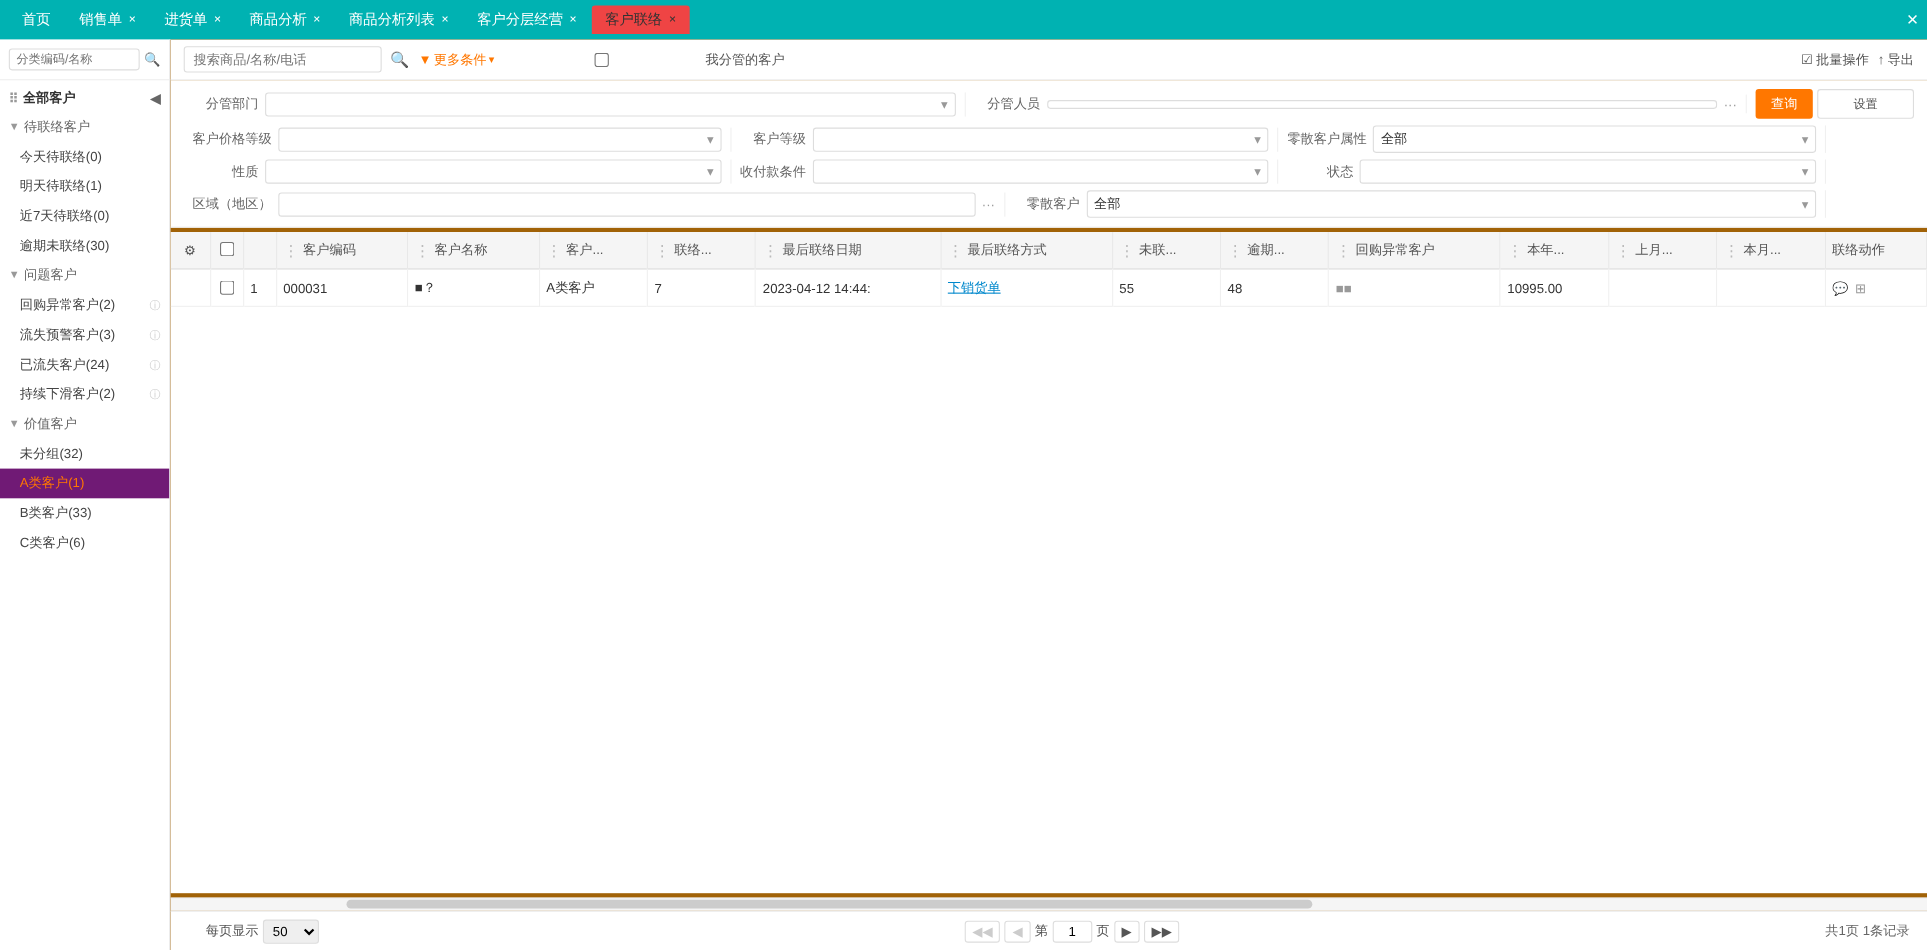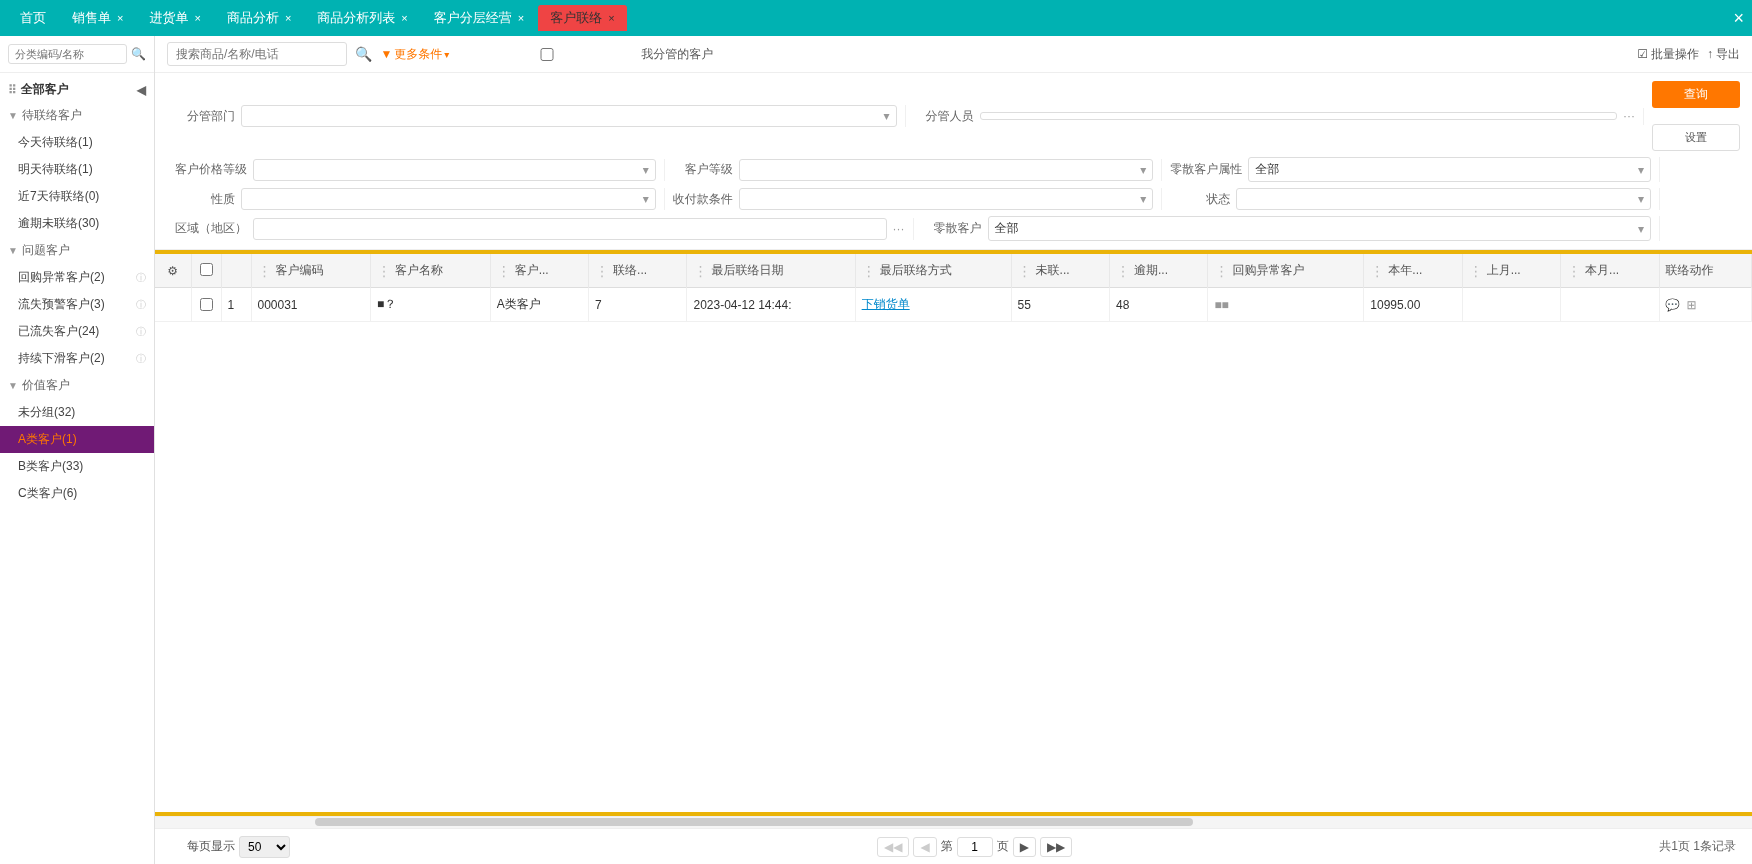--- a/index.html
+++ b/index.html
@@ -97,21 +97,21 @@
     }
     .sidebar-item.active { background: #701a75; color: #ff7700; }
     .sidebar-item .item-info { display: flex; align-items: center; gap: 2px; }
     .sidebar-item .info-icon { color: #ccc; font-size: 10px; }
 
     
     .content-area {
       flex: 1;
       display: flex;
       flex-direction: column;
-      background: #eab308;
+      background: #a16207;
       overflow: hidden;
     }
 
     
     .filter-bar {
       background: #fff;
       padding: 6px 12px;
       display: flex;
       align-items: center;
       gap: 8px;
@@ -222,22 +222,22 @@
       color: #555;
       border: 1px solid #ddd;
       border-radius: 3px;
       padding: 5px 32px;
       cursor: pointer;
       font-size: 11px;
       text-align: center;
     }
     .filter-actions {
       display: flex;
-      flex-direction: column;
-      gap: 16px;
+      flex-direction: row;
+      gap: 4px;
       padding-left: 8px;
     }
 
     
     .table-area {
       flex: 1;
       overflow: auto;
       background: #fff;
       margin: 4px 0;
     }
@@ -372,21 +372,21 @@
       <span>全部客户</span>
       <span class="collapse-icon" style="margin-left:auto;">◀</span>
     </div>
     <div id="sidebar-groups-container">
         <div class="sidebar-group-title">
           <span class="triangle">▼</span>
           <span>待联络客户</span>
         </div>
         <div class="sidebar-item">
           <span class="item-info">
-            <span>今天待联络(1)</span>
+            <span>今天待联络(0)</span>
           </span>
         </div>
         <div class="sidebar-item">
           <span class="item-info">
             <span>明天待联络(1)</span>
           </span>
         </div>
         <div class="sidebar-item">
           <span class="item-info">
             <span>近7天待联络(0)</span>

